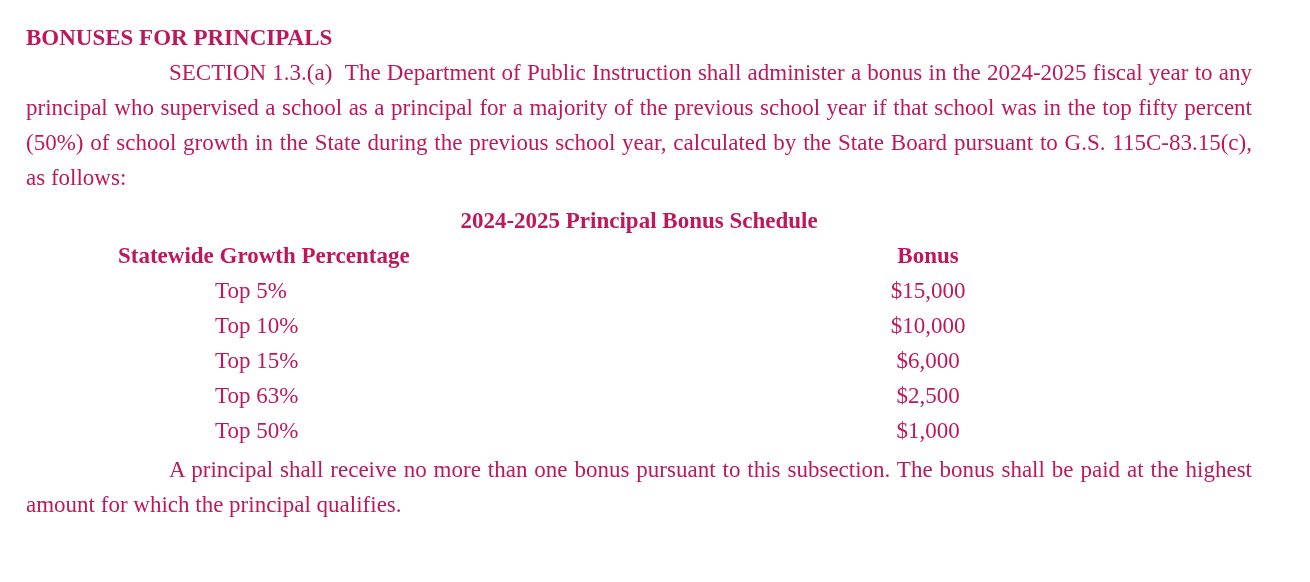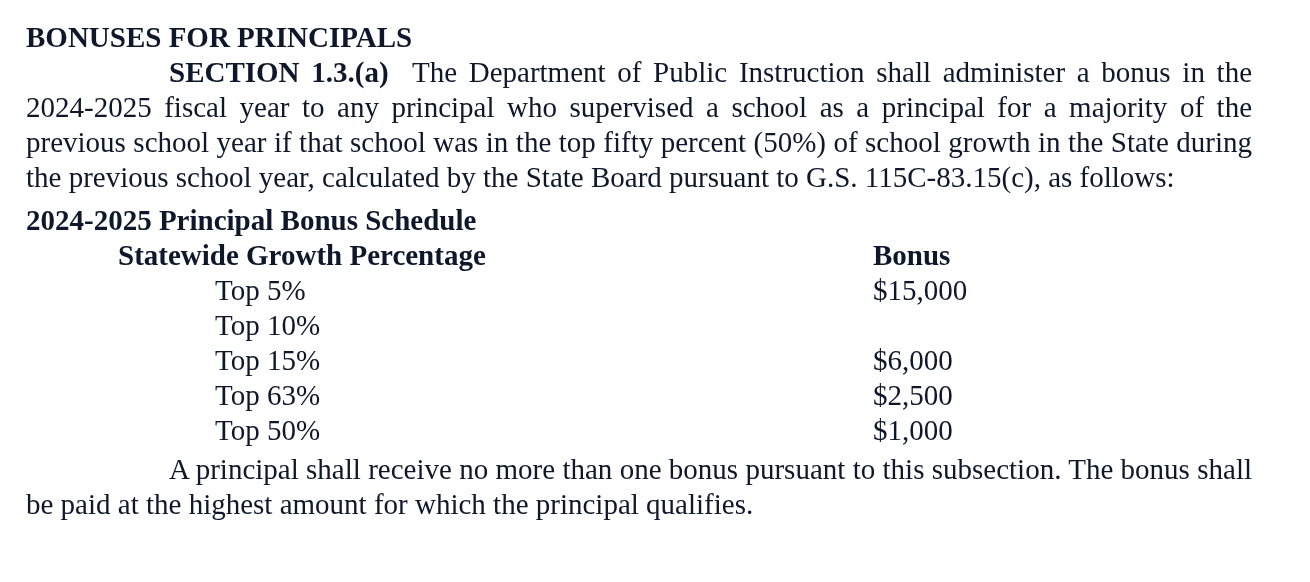--- a/index.html
+++ b/index.html
@@ -2,38 +2,39 @@
 <html><head>
 <meta charset="utf-8">
 <style>
   html, body { margin: 0; padding: 0; background: #ffffff; }
   .page {
     position: relative;
     width: 1310px;
     height: 582px;
     box-sizing: border-box;
     background: #ffffff;
-    color: #0f172a;
+    color: #be185d;
     font-family: "Liberation Serif", "DejaVu Serif", serif;
-    font-size: 29px;
+    font-size: 23px;
     line-height: 35px;
     padding: 20px 58px 0 26px;
     overflow: hidden;
   }
   .doc-heading {
     font-weight: bold;
   }
   .para {
     text-align: justify;
     text-indent: 143px;
   }
   .section-label {
-    font-weight: bold;
+    font-weight: normal;
   }
   .schedule-title {
+    text-align: center;
     font-weight: bold;
     margin-top: 8px;
   }
   .schedule-row {
     display: flex;
     align-items: baseline;
   }
   .col-left-header {
     font-weight: bold;
     padding-left: 92px;
@@ -44,23 +45,24 @@
     text-align: right;
   }
   .right-cell {
     margin-left: auto;
     width: 110px;
     margin-right: 269px;
     flex: none;
   }
   .col-right-header {
     font-weight: bold;
+    text-align: center;
   }
   .bonus-cell {
-    text-align: left;
+    text-align: center;
   }
   .closing-para {
     margin-top: 4px;
   }
 </style>
 </head>
 <body>
 
 <div class="page">
 
@@ -74,20 +76,21 @@
     <div class="col-left-header">Statewide Growth Percentage</div>
     <div class="right-cell col-right-header">Bonus</div>
   </div>
 
   <div class="schedule-row">
     <div class="tier-cell">Top 5%</div>
     <div class="right-cell bonus-cell">$15,000</div>
   </div>
   <div class="schedule-row">
     <div class="tier-cell">Top 10%</div>
+    <div class="right-cell bonus-cell">$10,000</div>
   </div>
   <div class="schedule-row">
     <div class="tier-cell">Top 15%</div>
     <div class="right-cell bonus-cell">$6,000</div>
   </div>
   <div class="schedule-row">
     <div class="tier-cell">Top 63%</div>
     <div class="right-cell bonus-cell">$2,500</div>
   </div>
   <div class="schedule-row">

